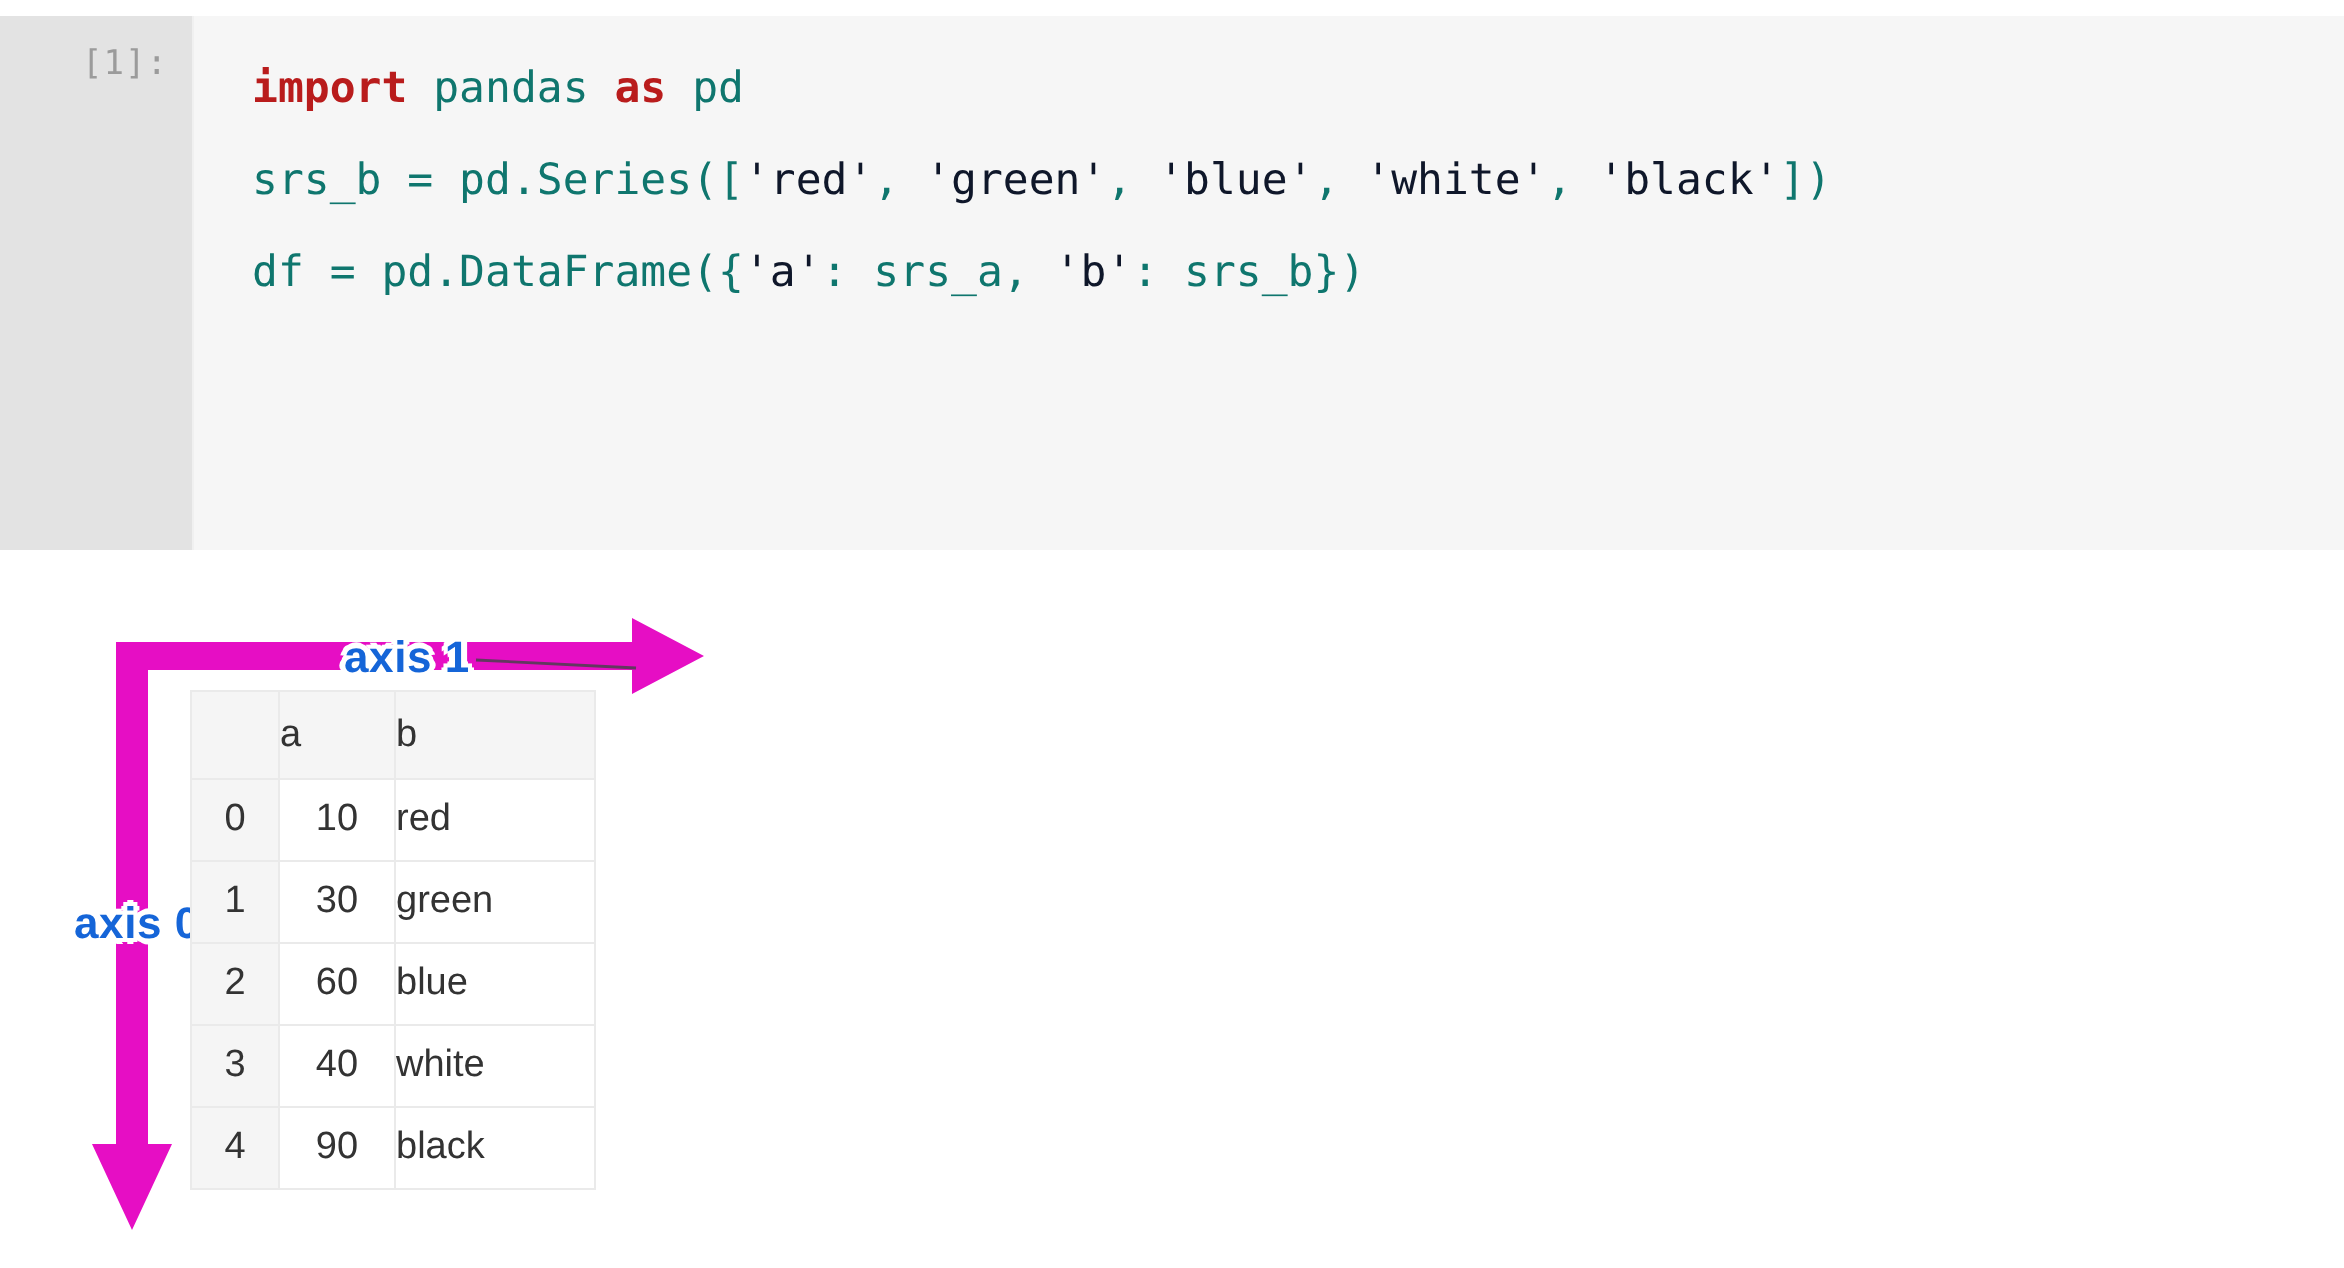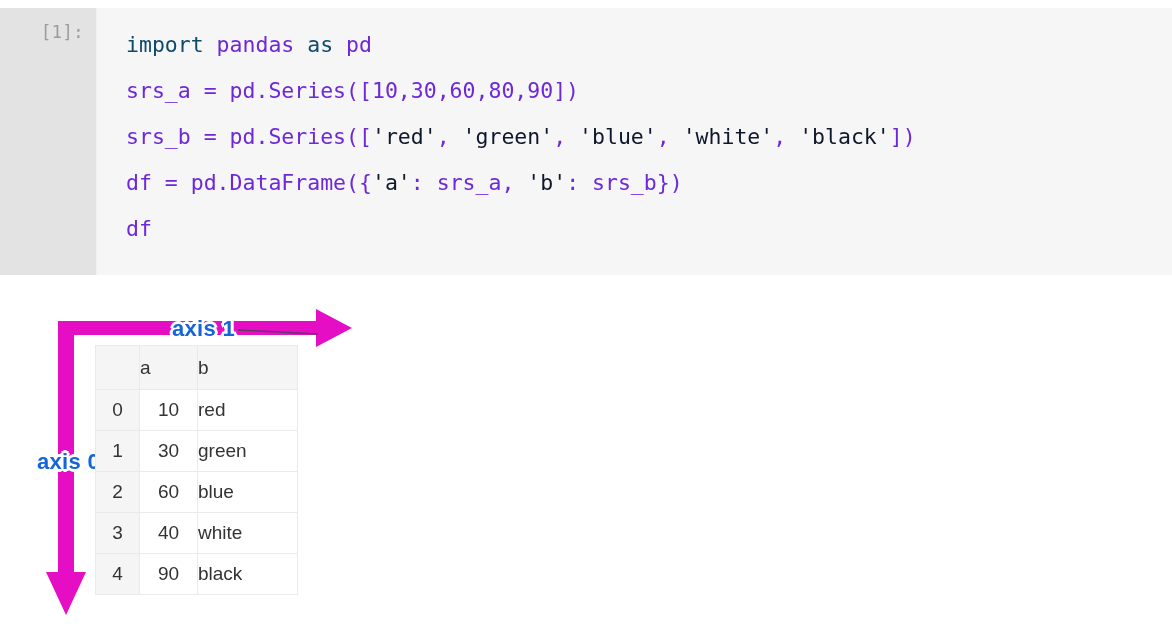--- a/index.html
+++ b/index.html
@@ -51,23 +51,23 @@
     border-left: 1px solid #f0f0f0;
   }
   .code-line {
     font-family: "DejaVu Sans Mono", "Liberation Mono", monospace;
     font-size: 21.5px;
     line-height: 46px;
     color: #3c3c3c;
     white-space: pre;
     letter-spacing: 0px;
   }
-  .tok-kw { color: #0c4a6e; font-weight: normal; }
+  .tok-kw { color: #b91c1c; font-weight: bold; }
   .tok-str { color: #0f172a; }
-  .tok-plain { color: #6d28d9; }
+  .tok-plain { color: #0f766e; }
 
   
   .diagram {
     position: absolute;
     left: 0;
     top: 275px;
     width: 1022px;
     height: 359px;
   }
 
@@ -155,24 +155,22 @@
 </head>
 <body>
 
 <div class="code-cell">
   <div class="prompt-gutter">
     <span class="prompt-label">[1]:</span>
   </div>
   <div class="code-area">
     <div id="code-lines-host">
         <div class="code-line"><span class="tok-kw">import</span><span class="tok-plain"> pandas </span><span class="tok-kw">as</span><span class="tok-plain"> pd</span></div>
-        <div class="code-line"><span class="tok-plain">srs_a = pd.Series([10,30,60,80,90])</span></div>
         <div class="code-line"><span class="tok-plain">srs_b = pd.Series([</span><span class="tok-str">'red'</span><span class="tok-plain">, </span><span class="tok-str">'green'</span><span class="tok-plain">, </span><span class="tok-str">'blue'</span><span class="tok-plain">, </span><span class="tok-str">'white'</span><span class="tok-plain">, </span><span class="tok-str">'black'</span><span class="tok-plain">])</span></div>
         <div class="code-line"><span class="tok-plain">df = pd.DataFrame({</span><span class="tok-str">'a'</span><span class="tok-plain">: srs_a, </span><span class="tok-str">'b'</span><span class="tok-plain">: srs_b})</span></div>
-        <div class="code-line"><span class="tok-plain">df</span></div>
       </div>
   </div>
 </div>
 
 <div class="diagram">
 
   <svg class="arrow-svg" viewBox="0 0 400 359">
 
     <g>
       <path d="M 60 46 L 316 46 L 316 34 L 352 53 L 316 72 L 316 60 L 60 60 Z" fill="#e60ec4"></path>

